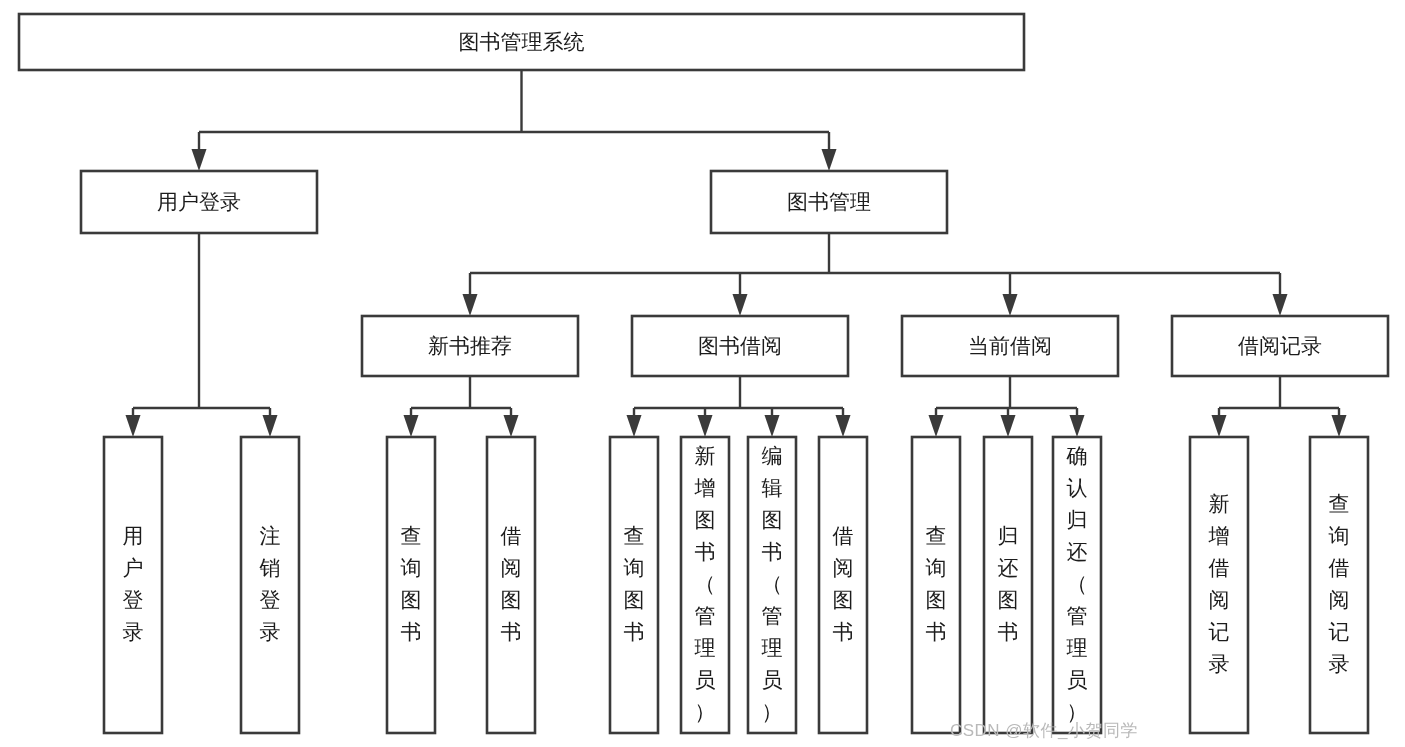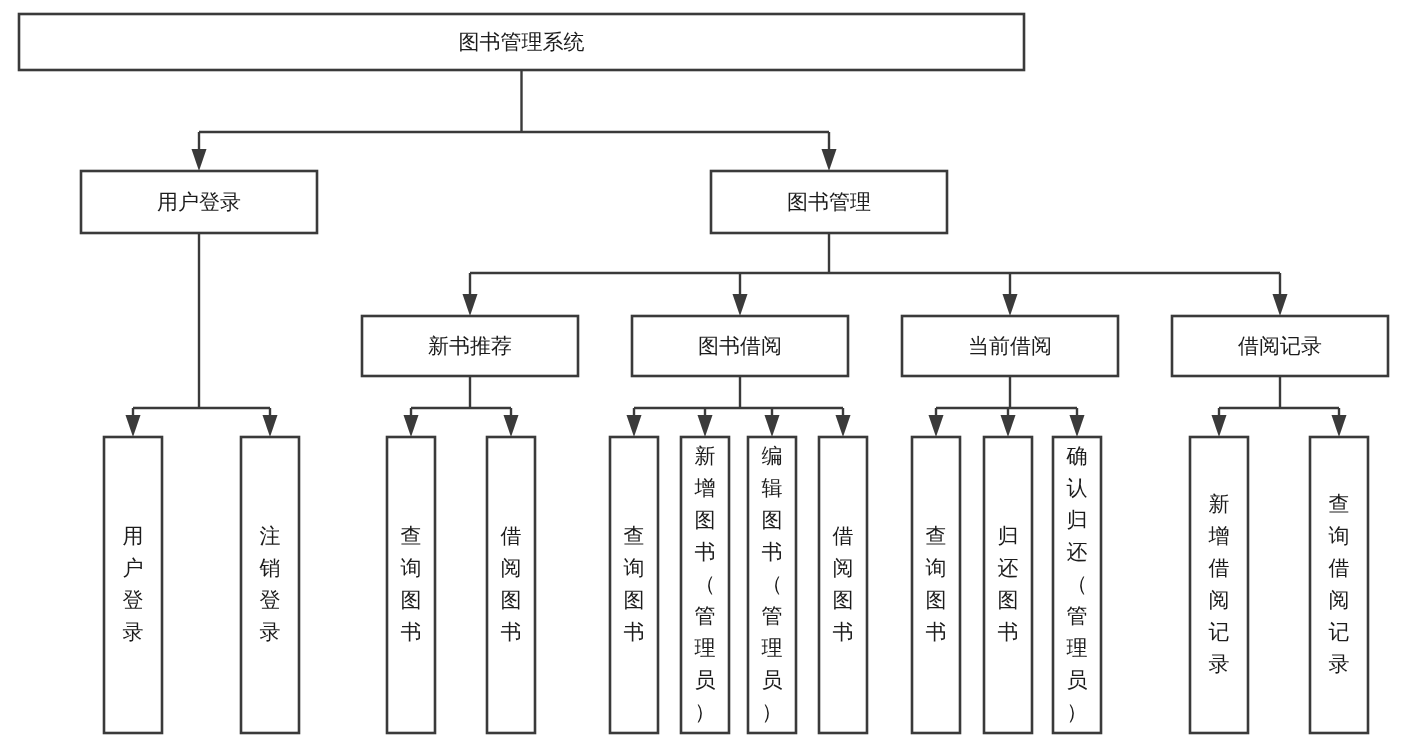--- a/index.html
+++ b/index.html
@@ -218,13 +218,14 @@
         <g>
           <rect x="1190" y="437" width="58" height="296" class="node-box"></rect>
           <text x="1219" class="node-label-v" aria-label="新增借阅记录"><tspan x="1219" y="505">新</tspan><tspan x="1219" y="537">增</tspan><tspan x="1219" y="569">借</tspan><tspan x="1219" y="601">阅</tspan><tspan x="1219" y="633">记</tspan><tspan x="1219" y="665">录</tspan></text>
         </g>
         <g>
           <rect x="1310" y="437" width="58" height="296" class="node-box"></rect>
           <text x="1339" class="node-label-v" aria-label="查询借阅记录"><tspan x="1339" y="505">查</tspan><tspan x="1339" y="537">询</tspan><tspan x="1339" y="569">借</tspan><tspan x="1339" y="601">阅</tspan><tspan x="1339" y="633">记</tspan><tspan x="1339" y="665">录</tspan></text>
         </g>
       </g>
   </svg>
+  <div class="watermark">CSDN @软件_小贺同学</div>
 </div>
 
 </body></html>

